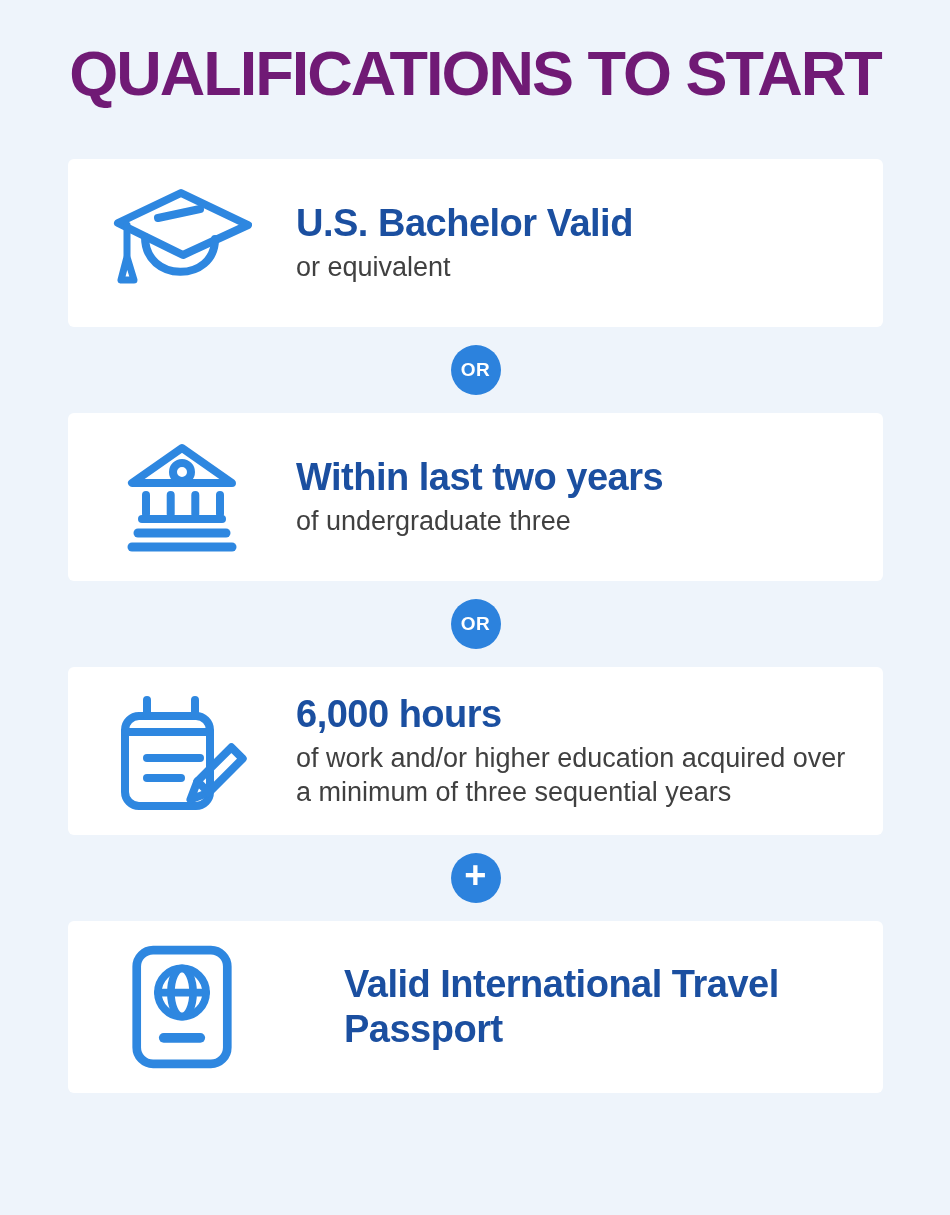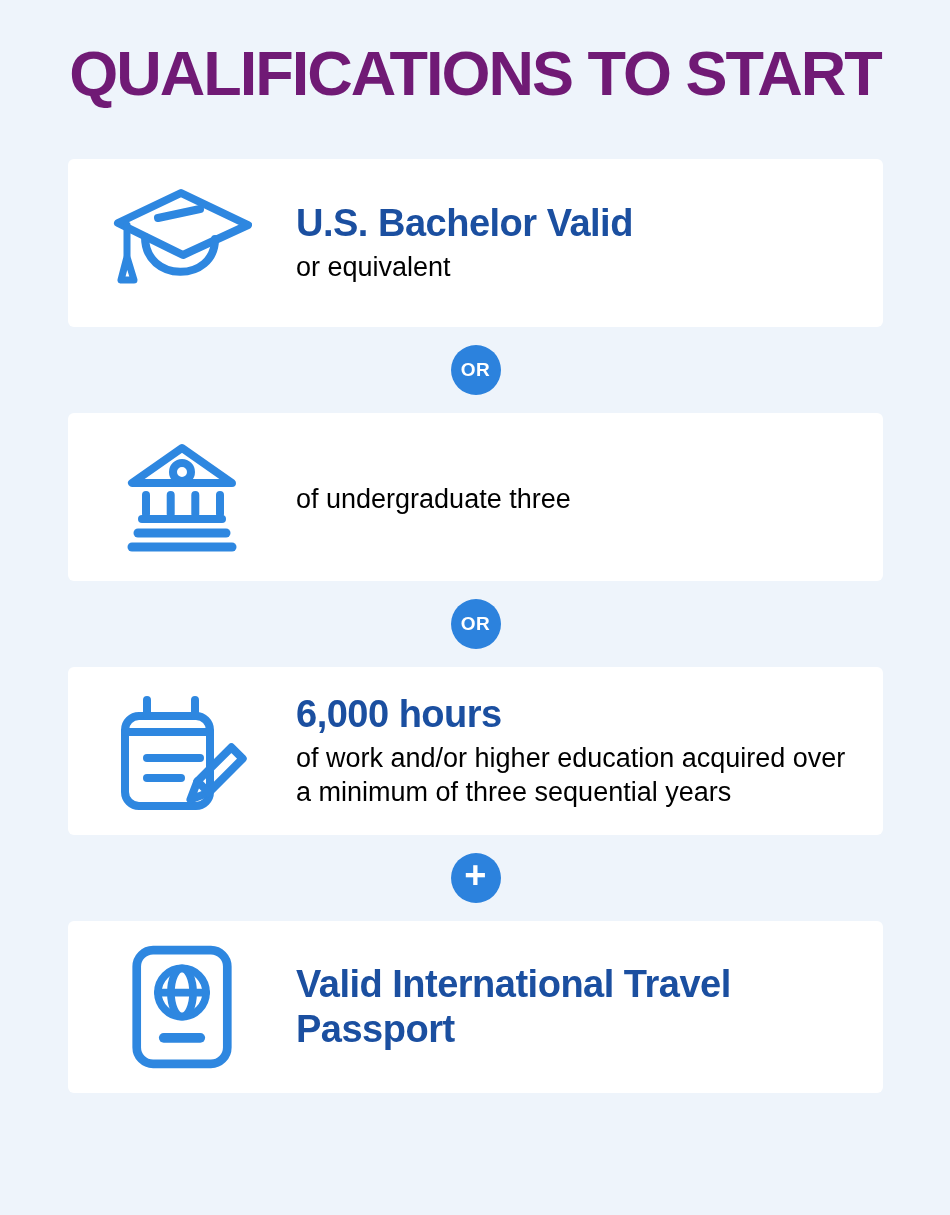--- a/index.html
+++ b/index.html
@@ -29,40 +29,40 @@
   }
   .t-word2 { margin-left: 0.30em; }
   .stack { margin: 52px 67px 0 68px; width: 815px; }
   .card {
     background: #ffffff;
     border-radius: 6px;
     height: 168px;
     display: flex;
     align-items: center;
   }
-  .card:last-child { height: 172px; }
+  .card:last-child { height: 172px; gap: 48px; }
   .icon-box {
     width: 228px;
     flex: 0 0 228px;
     display: flex;
     align-items: center;
     justify-content: center;
   }
   .icon-box svg { display: block; }
   .txt { flex: 1; padding-right: 16px; }
   .heading {
     color: #1b4fa0;
     font-weight: 700;
     font-size: 38px;
     line-height: 1.17;
     max-width: 500px;
     letter-spacing: -0.5px;
   }
   .sub {
-    color: #000000;
+    color: #404040;
     font-size: 27px;
     line-height: 1.27;
     margin-top: 5px;
     max-width: 585px;
   }
   .sub:empty { display: none; }
   .gap {
     height: 86px;
     display: flex;
     align-items: center;
@@ -124,20 +124,21 @@
         <svg width="122" height="112" viewBox="0 0 120 112">
           <path class="stroke" stroke-width="8" d="M60 7 L10 42 H110 Z"></path>
           <circle class="stroke" stroke-width="8" cx="60" cy="31" r="9"></circle>
           <path class="stroke" stroke-width="8" d="M24 54 V73 M48.7 54 V73 M73.3 54 V73 M98 54 V73"></path>
           <path class="stroke" stroke-width="8" d="M20 78 H100"></path>
           <path class="stroke" stroke-width="9" d="M16 92 H104"></path>
           <path class="stroke" stroke-width="9" d="M10 106 H110"></path>
         </svg>
       </div>
       <div class="txt">
+        <div class="heading">Within last two years</div>
         <div class="sub">of undergraduate three</div>
       </div>
     </section>
 
     <div class="gap">
       <div class="badge">OR</div>
     </div>
 
     <section class="card">
       <div class="icon-box">

